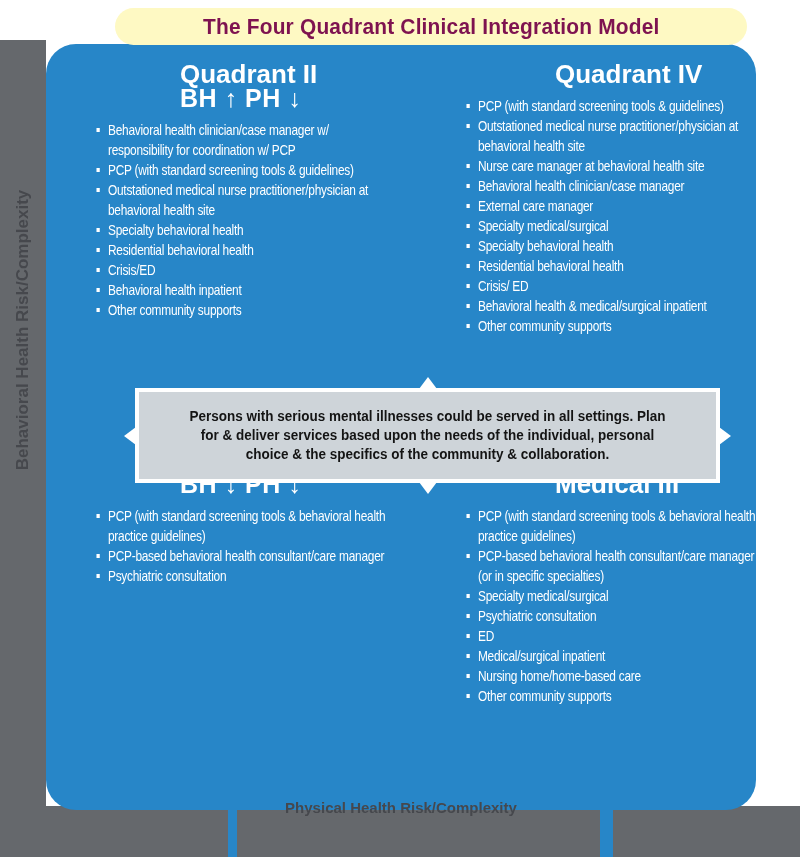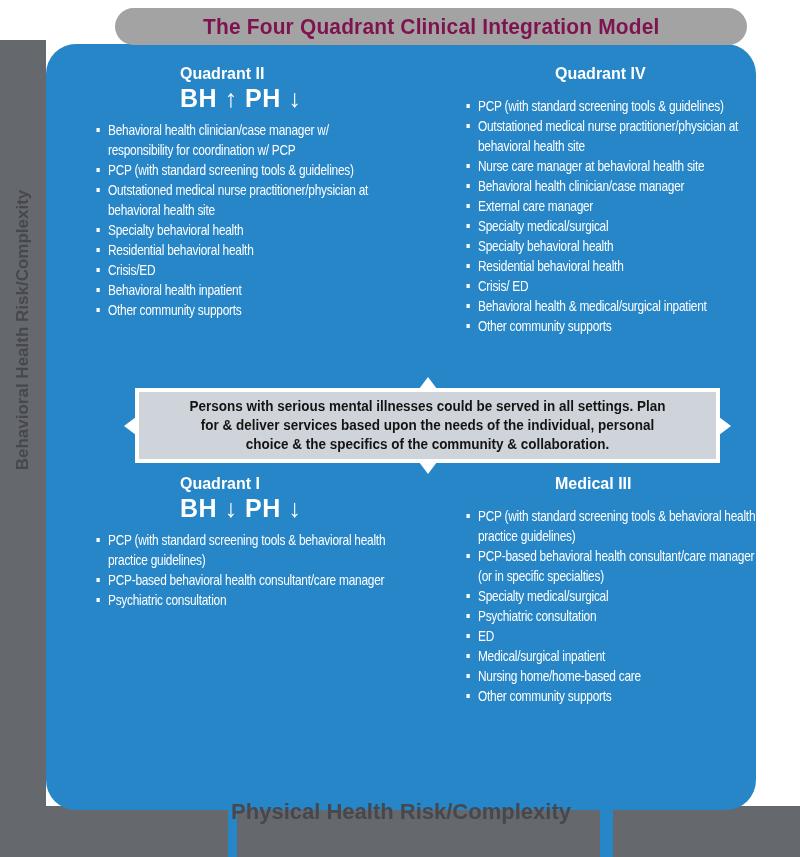--- a/index.html
+++ b/index.html
@@ -14,51 +14,51 @@
   .bluebox { position:absolute; left:46px; top:44px; width:710px; height:766px;
              background:#2786c8; border-radius:30px; }
 
   
   .tab { position:absolute; background:#2786c8; top:806px; height:51px; }
   .tab-left  { left:228px; width:9px; }
   .tab-right { left:600px; width:13px; }
 
   
   .banner { position:absolute; left:115px; top:8px; width:632px; height:37px;
-            background:#a3a3a3; border-radius:19px; display:flex; align-items:center;
+            background:#fef9c3; border-radius:19px; display:flex; align-items:center;
             justify-content:center; z-index:6; }
   .banner-text { color:#7e1350; font-size:22px; font-weight:bold; letter-spacing:0.2px;
                  transform:scaleX(0.95); white-space:nowrap; }
 
   
   .vaxis-label { position:absolute; left:23px; top:330px; z-index:5;
                  transform:translate(-50%,-50%) rotate(-90deg);
                  color:#46484d; font-size:17px; font-weight:bold; white-space:nowrap; }
   .haxis-label { position:absolute; left:46px; top:799px; width:710px; z-index:5;
-                 text-align:center; color:#46484d; font-size:22px; font-weight:bold; }
+                 text-align:center; color:#46484d; font-size:15px; font-weight:bold; }
 
   
   .quad { position:absolute; width:310px; color:#ffffff; z-index:2; }
   .q2 { left:85px;  top:62px;  }
   .q4 { left:455px; top:62px;  }
   .q1 { left:85px;  top:472px; }
   .q3 { left:455px; top:472px; }
-  .quad h2   { font-size:16px; font-weight:bold; line-height:24px; }
+  .quad h2   { font-size:26px; font-weight:bold; line-height:24px; }
   .quad .axis{ font-size:25px; font-weight:bold; line-height:24px; letter-spacing:0.5px; }
   .pad-a h2, .pad-a .axis { padding-left:95px; }
   .pad-b h2, .pad-b .axis { padding-left:100px; }
 
   ul.q-list { list-style:none; margin-top:10px; width:122%;
               transform:scaleX(0.82); transform-origin:0 0;
               font-size:14.5px; letter-spacing:-0.3px; line-height:20px; }
   ul.q-list li { position:relative; padding-left:28px; }
   ul.q-list .blt { position:absolute; left:14px; top:8px; width:4px; height:4px; background:#ffffff; }
 
   
-  .center-note { position:absolute; left:135px; top:388px; width:585px; height:75px;
+  .center-note { position:absolute; left:135px; top:388px; width:585px; height:95px;
                  background:#ced4d9; border:4px solid #ffffff; z-index:4;
                  display:flex; align-items:center; justify-content:center; }
   .center-note p { color:#141414; font-size:14.5px; line-height:19px; font-weight:bold;
                    text-align:center; padding:0 22px; transform:scaleX(0.93); }
   .cn-arrow { position:absolute; width:0; height:0; }
   .cn-left  { left:-15px; top:50%; transform:translateY(-50%);
               border-top:9px solid transparent; border-bottom:9px solid transparent; border-right:12px solid #ffffff; }
   .cn-right { right:-15px; top:50%; transform:translateY(-50%);
               border-top:9px solid transparent; border-bottom:9px solid transparent; border-left:12px solid #ffffff; }
   .cn-up    { top:-15px; left:50%; transform:translateX(-50%);
@@ -108,21 +108,20 @@
         <li><span class="blt"></span><span>Specialty medical/​surgical</span></li>
         <li><span class="blt"></span><span>Specialty behavioral health</span></li>
         <li><span class="blt"></span><span>Residential behavioral health</span></li>
         <li><span class="blt"></span><span>Crisis/​ ED</span></li>
         <li><span class="blt"></span><span>Behavioral health &amp; medical/​surgical inpatient</span></li>
         <li><span class="blt"></span><span>Other community supports</span></li>
       </ul>
   </section>
 
   <section class="quad q1 pad-a">
-    <h2>Quadrant I</h2>
     <div class="axis">BH ↓  PH ↓</div>
     <ul class="q-list">
         <li><span class="blt"></span><span>PCP (with standard screening tools &amp; behavioral health practice guidelines)</span></li>
         <li><span class="blt"></span><span>PCP-based behavioral health consultant/​care manager</span></li>
         <li><span class="blt"></span><span>Psychiatric consultation</span></li>
       </ul>
   </section>
 
   <section class="quad q3 pad-b">
     <h2>Medical III</h2>

